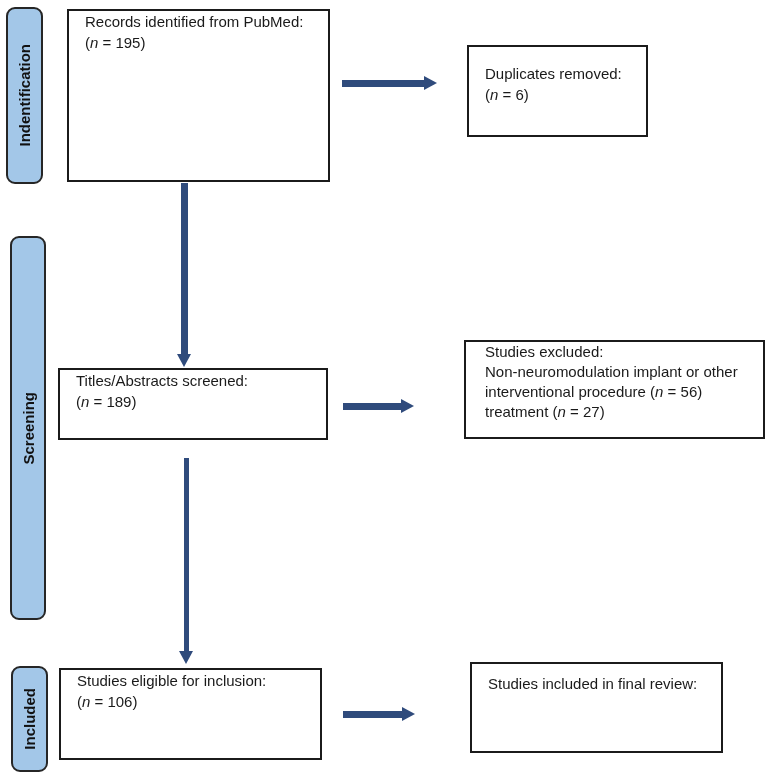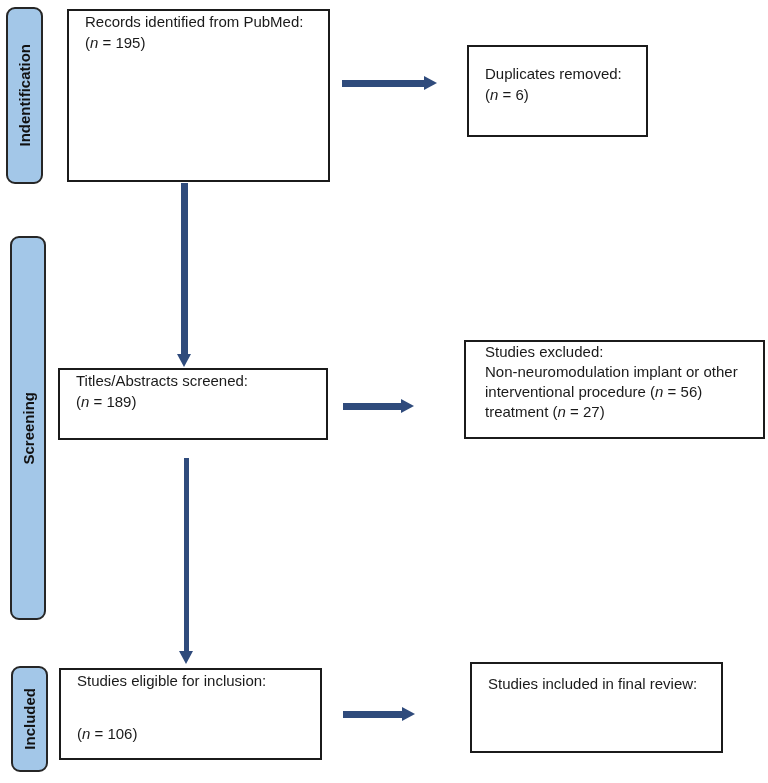--- a/index.html
+++ b/index.html
@@ -36,21 +36,21 @@
     box-sizing:border-box;
     display:flex;flex-direction:column;justify-content:flex-start;
     font-size:15px;line-height:21px;
   }
   .flow-box .line{white-space:nowrap;}
   .box-records{left:67px;top:9px;width:263px;height:173px;padding:0 6px 16px 16px;}
   .box-duplicates{left:467px;top:45px;width:181px;height:92px;padding:16px 4px 8px 16px;}
   .box-titles{left:58px;top:368px;width:270px;height:72px;padding:0 6px 0 16px;}
   .box-excluded{left:464px;top:340px;width:301px;height:99px;padding:0 4px 0 19px;line-height:20px;}
   .box-excluded .line{white-space:normal;}
-  .box-eligible{left:59px;top:668px;width:263px;height:92px;padding:0 6px 8px 16px;gap:32px;}
+  .box-eligible{left:59px;top:668px;width:263px;height:92px;padding:0 6px 8px 16px;}
   .box-final{left:470px;top:662px;width:253px;height:91px;padding:9px 4px 0 16px;}
   
   .harrow{position:absolute;height:7px;background:var(--arrow,#2F4B7C);}
   .harrow::after{
     content:"";position:absolute;left:100%;top:-4px;
     border-left:13px solid var(--arrow,#2F4B7C);
     border-top:7.5px solid transparent;
     border-bottom:7.5px solid transparent;
   }
   .arrow-h1{left:342px;top:80px;width:82px;}

